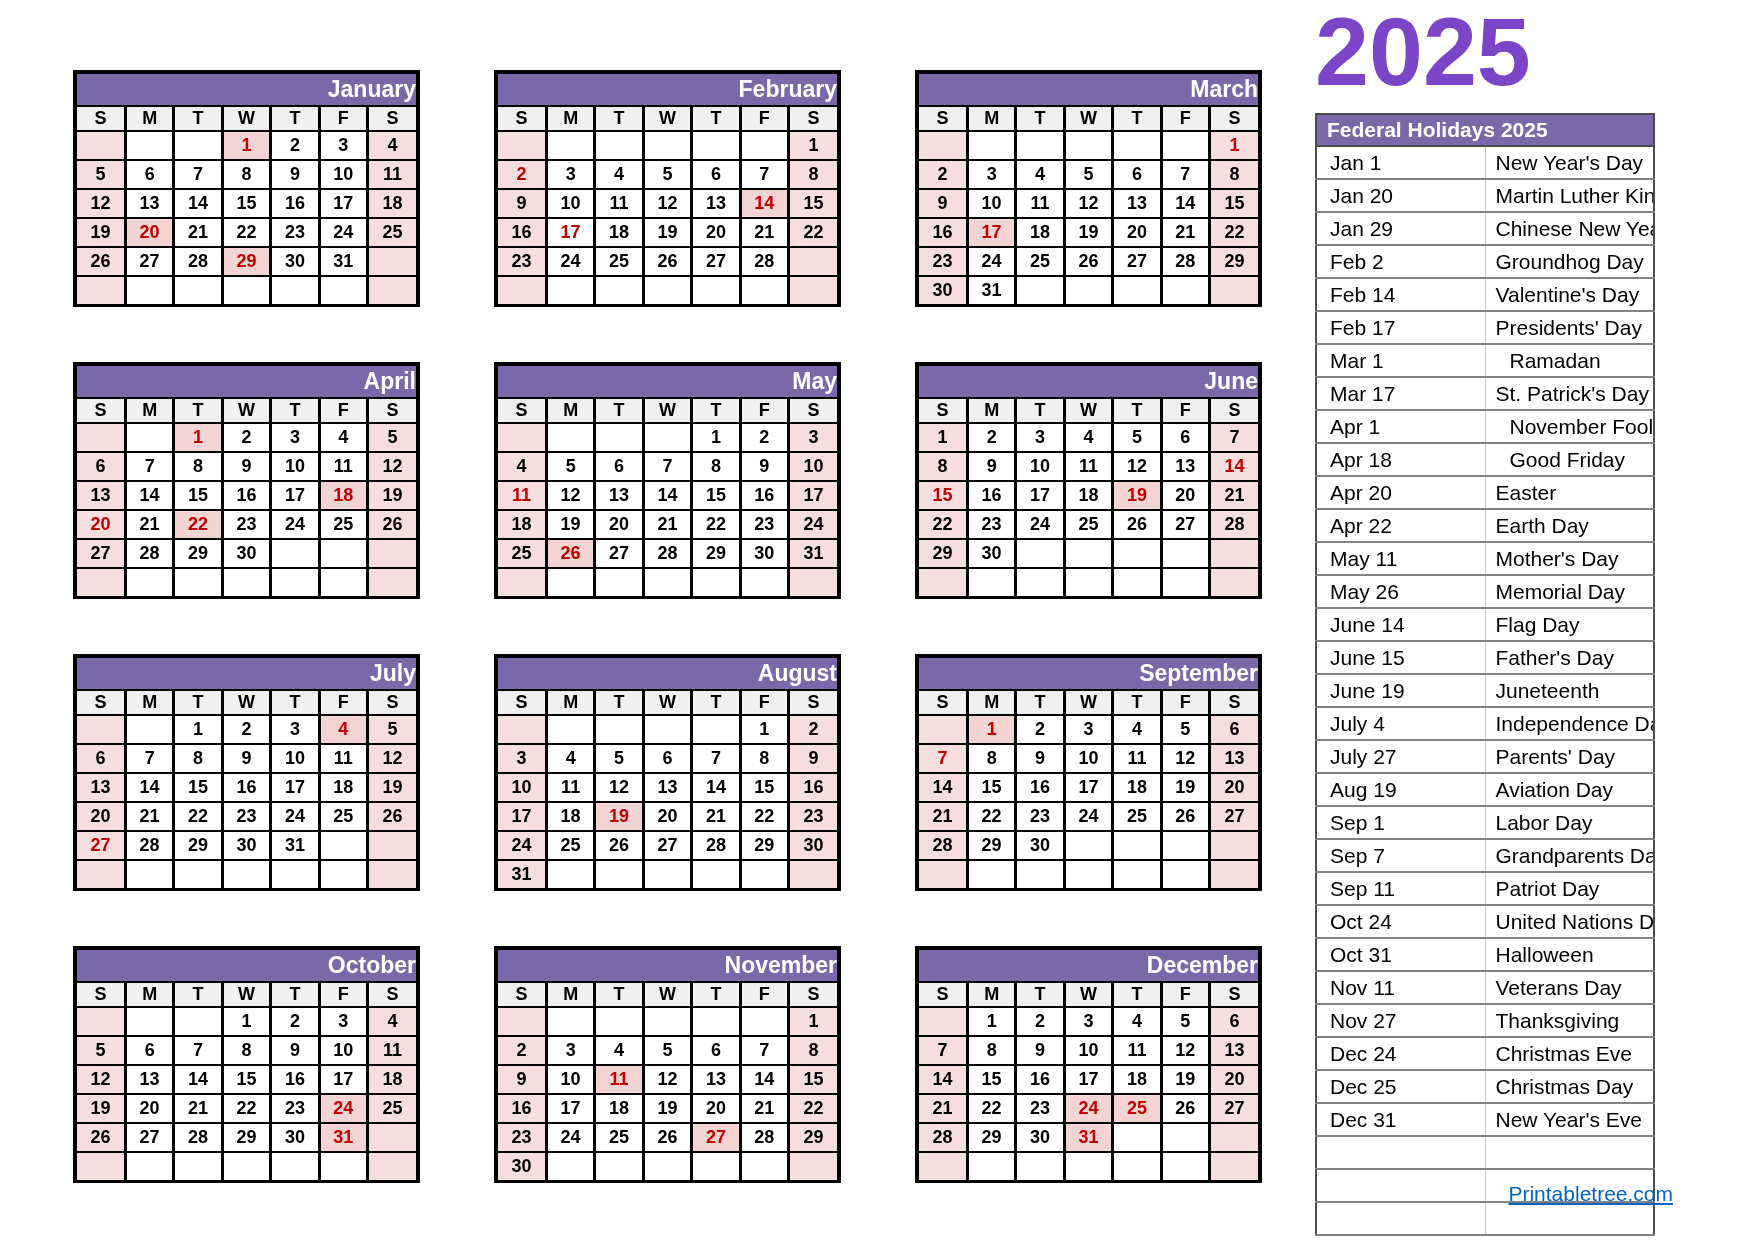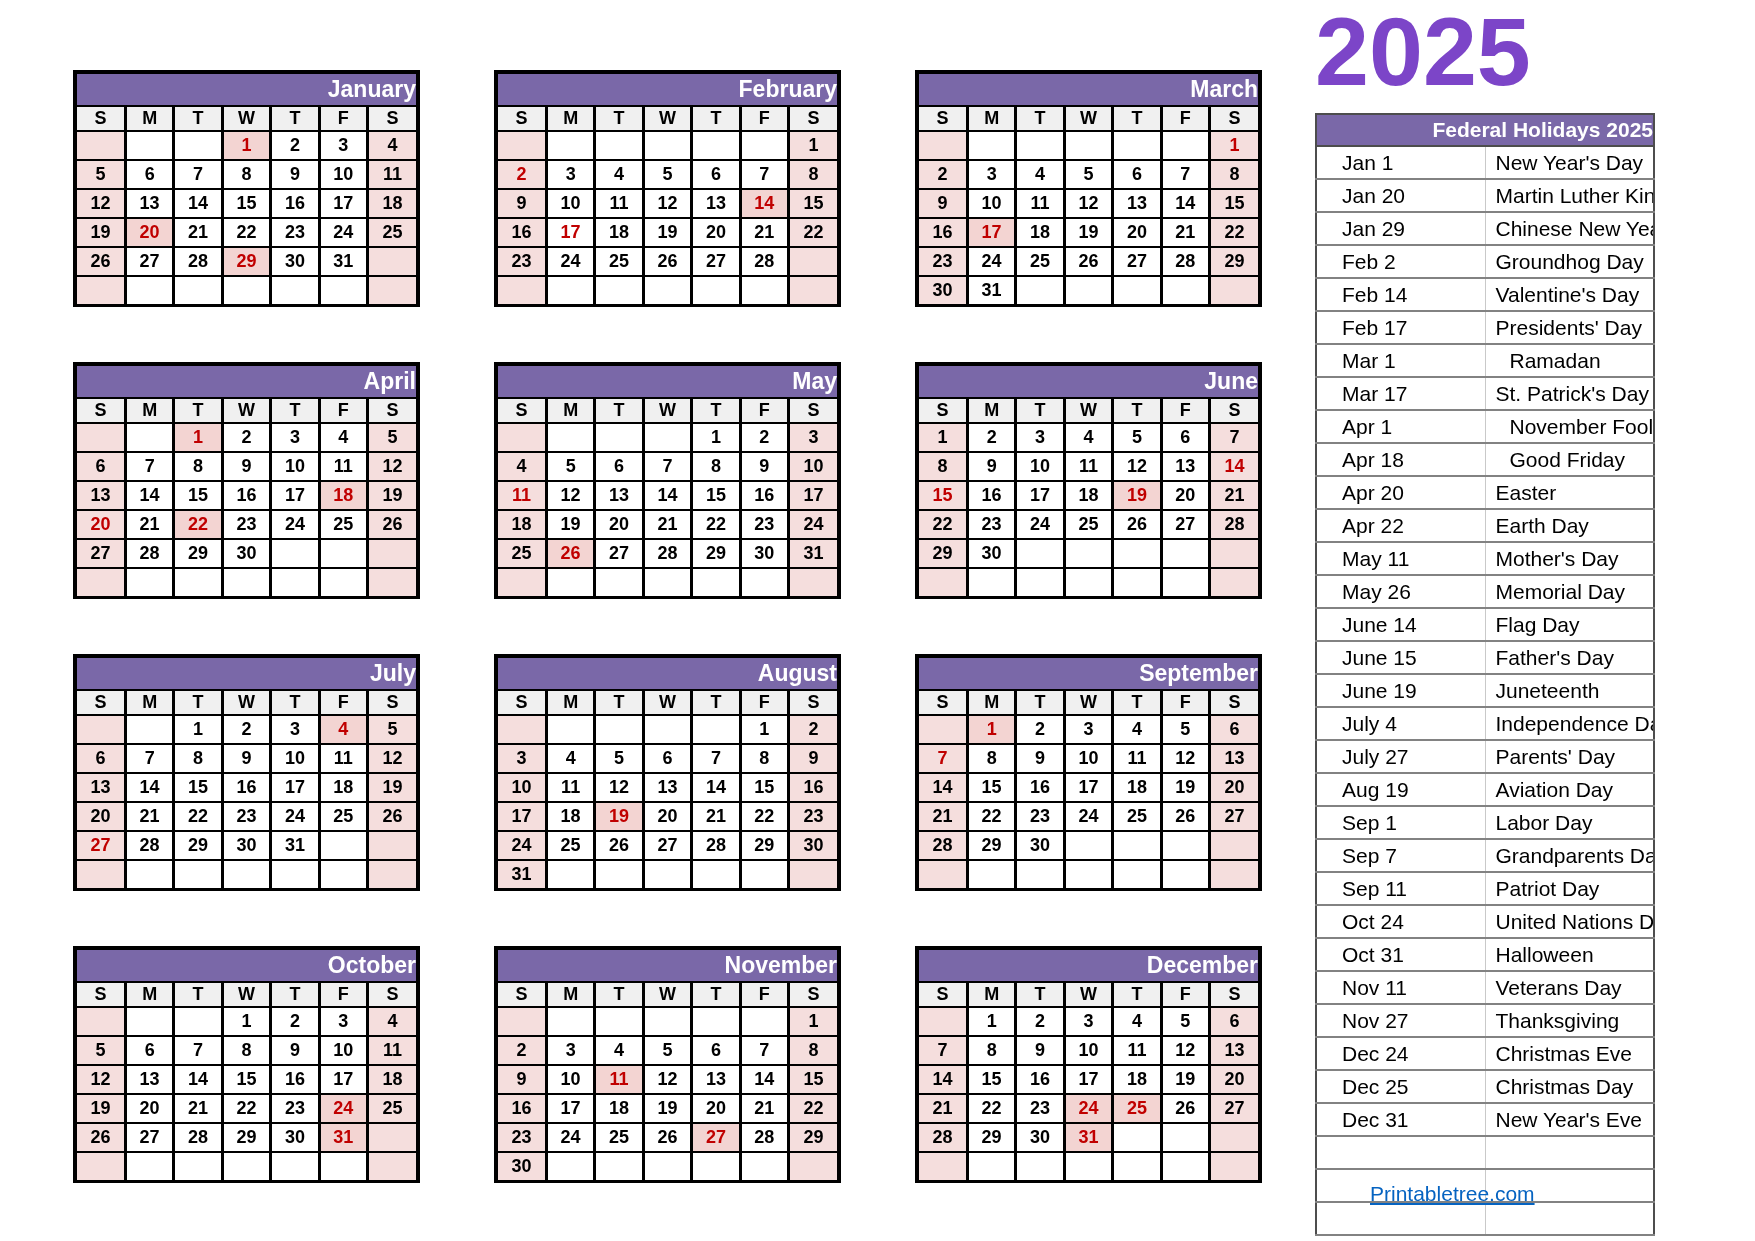--- a/index.html
+++ b/index.html
@@ -42,35 +42,35 @@
     color:var(--year);letter-spacing:0px;line-height:100px;
   }
   
   .holidays{
     position:absolute;left:1315px;top:113px;width:340px;
     border-collapse:collapse;table-layout:fixed;
     border:2px solid var(--tbl-border);
   }
   .holidays .hd{
     background:var(--hdr);color:#fff;font-weight:bold;font-size:21px;
-    text-align:right;padding:0 0 0 10px;height:30px;
+    text-align:left;padding:0 0 0 10px;height:30px;
     border-bottom:2px solid var(--tbl-border);
   }
   .holidays td{
     height:29px;font-size:21px;color:#000;
     border-bottom:2px solid var(--row-border);
     white-space:nowrap;overflow:hidden;
   }
-  .holidays td.hdate{width:105px;padding-left:25px;border-right:1px solid #c9c9c9;}
+  .holidays td.hdate{width:105px;padding-left:13px;border-right:1px solid #c9c9c9;}
   .holidays td.hname{padding-left:10px;margin-top:9px;}
   .holidays td.hname.indent{padding-left:24px;}
   
   .footer{
-    position:absolute;left:1370px;top:1182px;width:340px;
-    text-align:left;font-size:21px;
+    position:absolute;left:1333px;top:1182px;width:340px;
+    text-align:right;font-size:21px;
   }
   .footer a{color:var(--link);text-decoration:underline;cursor:pointer;}
 </style>
 </head>
 <body>
 
 <div class="page">
   <div class="year">2025</div>
 
   <div class="months">

